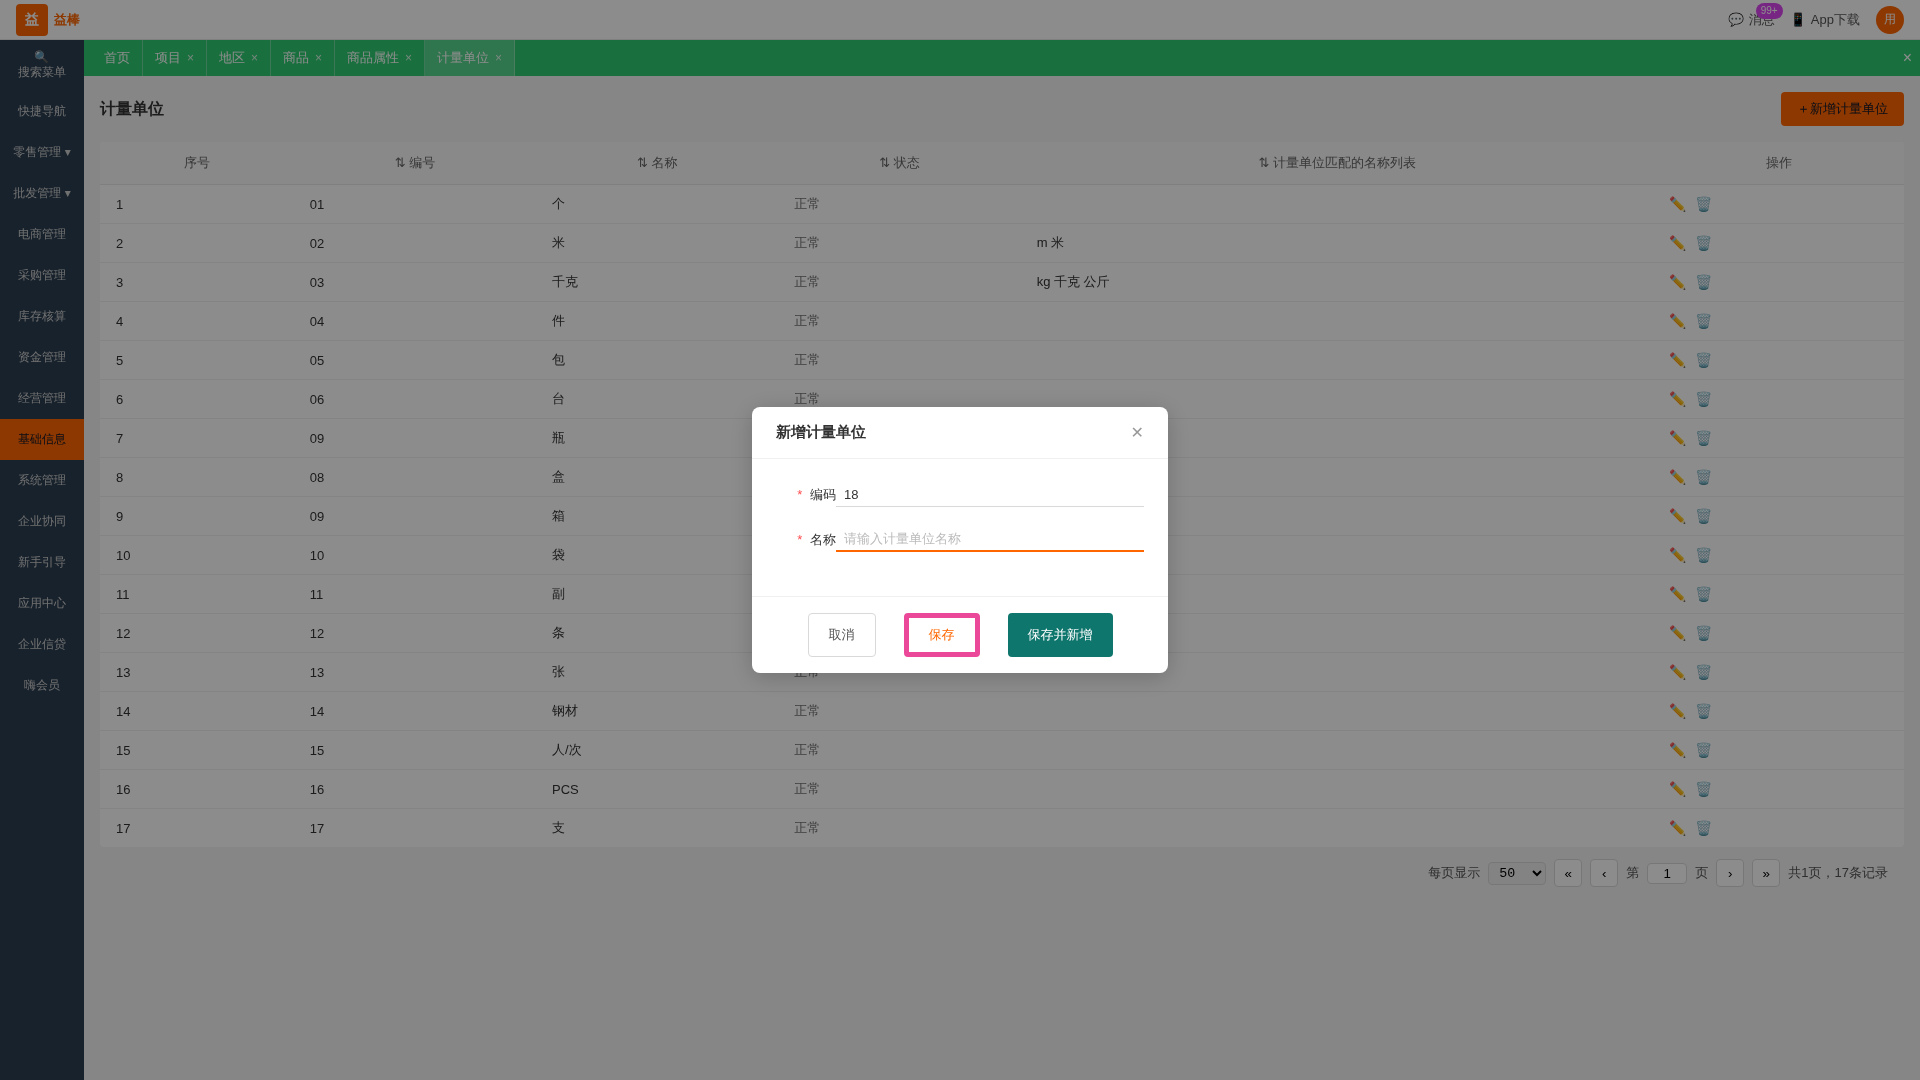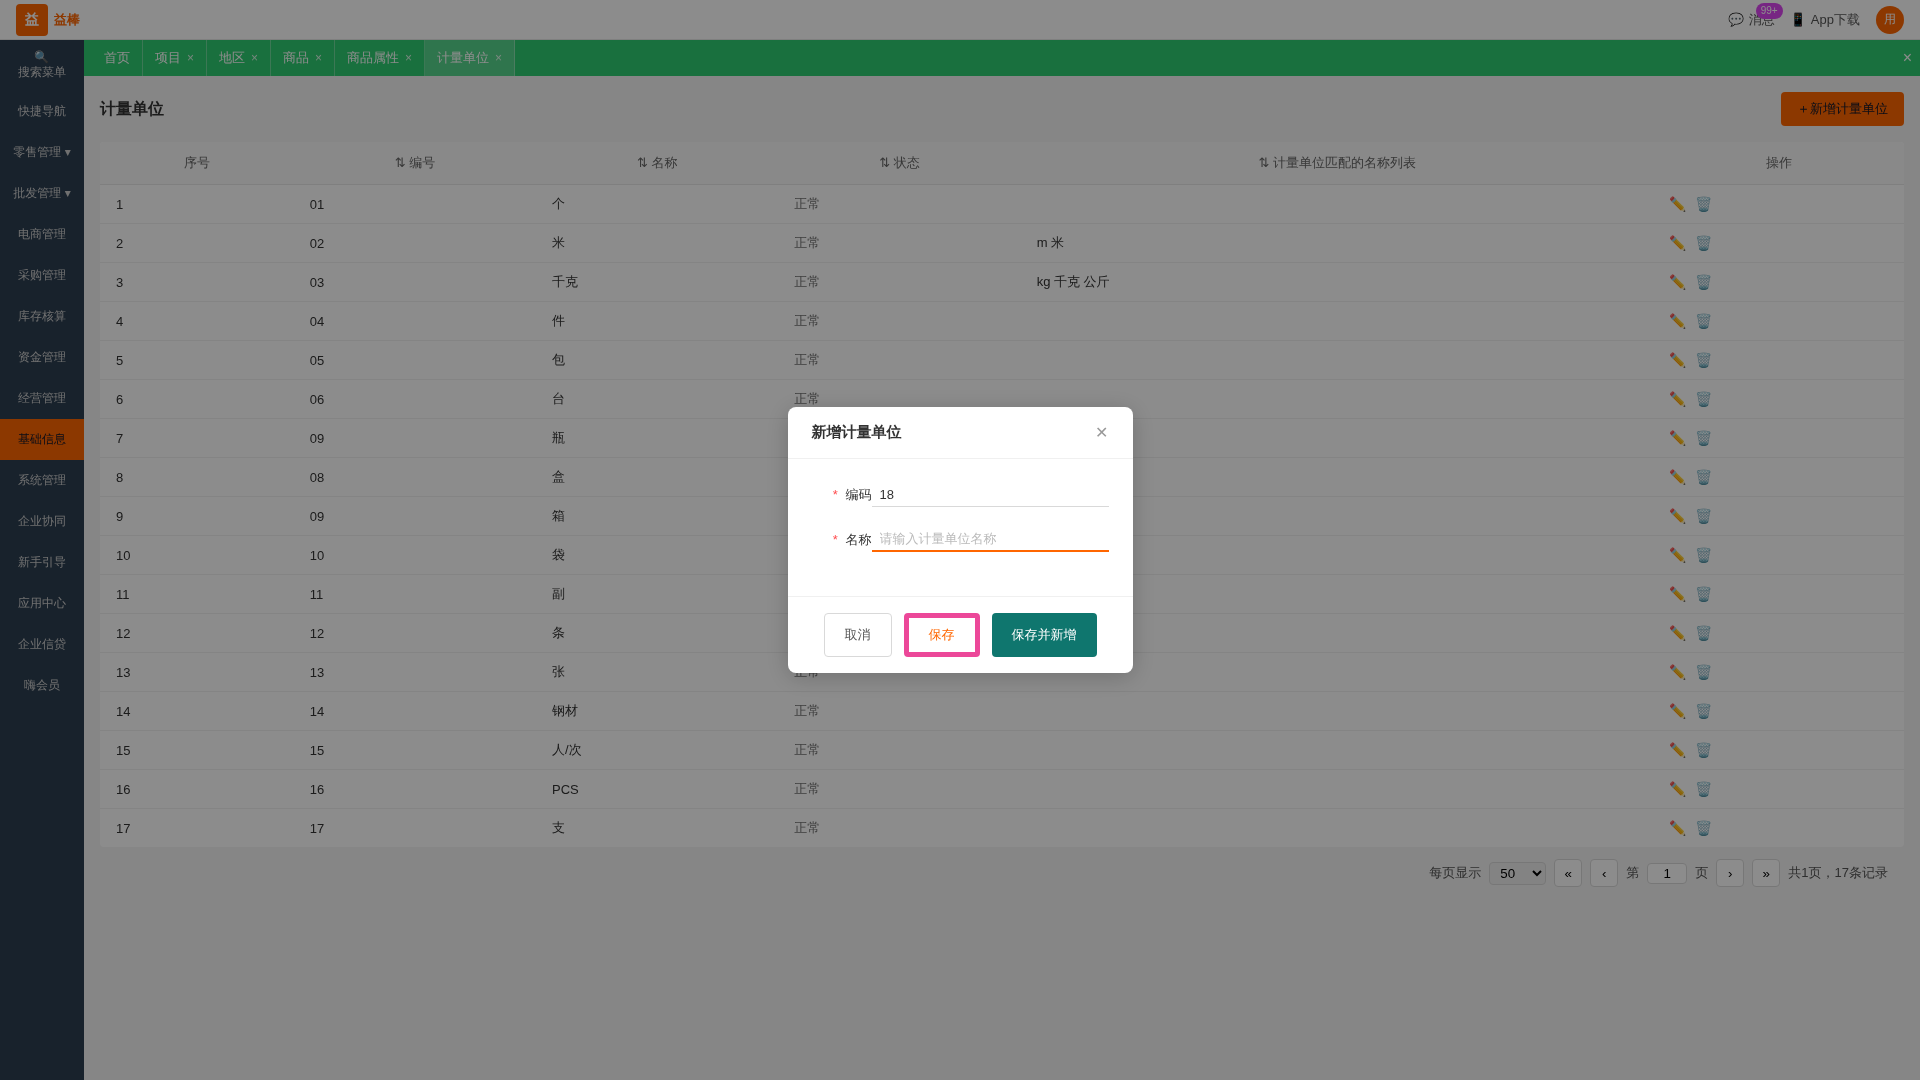--- a/index.html
+++ b/index.html
@@ -89,38 +89,38 @@
     thead tr { background: #fafafa; }
     th { padding: 12px 16px; text-align: center; font-weight: normal; color: #666; border-bottom: 1px solid #e8e8e8; white-space: nowrap; }
     td { padding: 10px 16px; border-bottom: 1px solid #f0f0f0; color: #333; }
     tr:last-child td { border-bottom: none; }
     .status-normal { color: #737373; }
     .action-icons { display: flex; gap: 8px; }
     .action-icon { cursor: pointer; color: #666; font-size: 14px; }
 
     
     .pagination { display: flex; align-items: center; justify-content: flex-end; padding: 12px 16px; gap: 8px; font-size: 13px; color: #555; }
-    .pagination select { border: 1px solid #d9d9d9; padding: 2px 6px; border-radius: 4px; }
+    .pagination select { border: 1px solid #d9d9d9; padding: 2px 6px; border-radius: 4px; font-family: Liberation Mono, monospace; }
     .pagination-btn { border: 1px solid #d9d9d9; background: white; width: 28px; height: 28px; cursor: pointer; border-radius: 4px; display: flex; align-items: center; justify-content: center; }
     .pagination-input { width: 40px; border: 1px solid #d9d9d9; text-align: center; padding: 2px; border-radius: 4px; }
 
     
     .modal-overlay {
       position: fixed;
       top: 0; left: 0; right: 0; bottom: 0;
       background: rgba(0,0,0,0.45);
       display: flex;
       align-items: center;
       justify-content: center;
       z-index: 1000;
     }
     .modal {
       background: white;
       border-radius: 8px;
-      width: 345px;
+      width: 416px;
       padding: 0;
       box-shadow: 0 4px 24px rgba(0,0,0,0.2);
     }
     .modal-header {
       padding: 16px 24px;
       border-bottom: 1px solid #f0f0f0;
       display: flex;
       align-items: center;
       justify-content: space-between;
     }
@@ -138,21 +138,21 @@
       font-size: 13px;
       outline: none;
       color: #333;
     }
     .form-input.active-input { border-bottom: 2px solid #ff6600; }
     .form-input::placeholder { color: #bbb; }
     .modal-footer {
       padding: 16px 24px;
       display: flex;
       justify-content: center;
-      gap: 12px;
+      gap: 28px;
       border-top: 1px solid #f0f0f0;
     }
     .btn-cancel { border: 1px solid #d9d9d9; background: white; padding: 8px 20px; border-radius: 4px; cursor: pointer; font-size: 13px; color: #555; }
     .btn-save { background: white; border: 5px solid #ec4899; color: #ff6600; padding: 8px 20px; border-radius: 4px; cursor: pointer; font-size: 13px; }
     .btn-save-new { background: #0f766e; color: white; border: none; padding: 8px 20px; border-radius: 4px; cursor: pointer; font-size: 13px; }
 
     .search-menu-item { padding: 10px 8px; color: #ccc; font-size: 12px; cursor: pointer; text-align: center; }
   </style>
 </head>
 <body>

